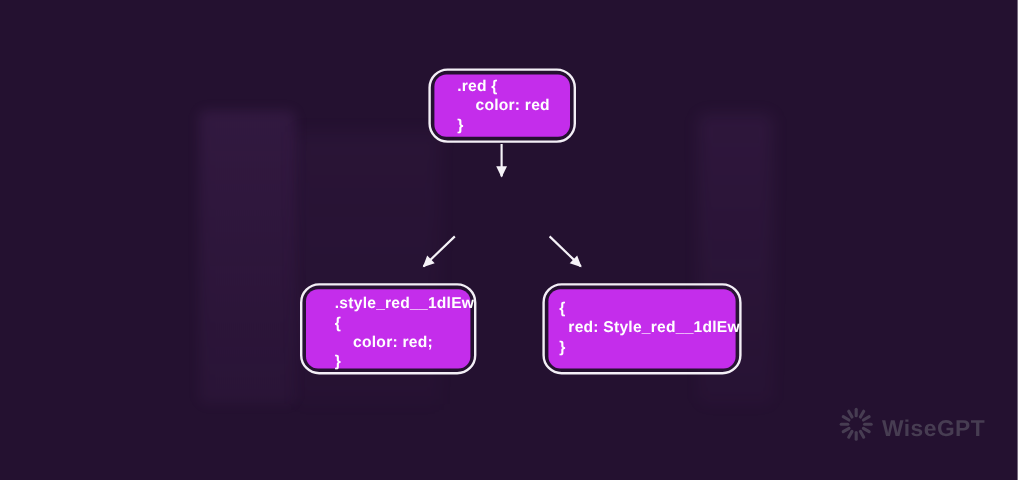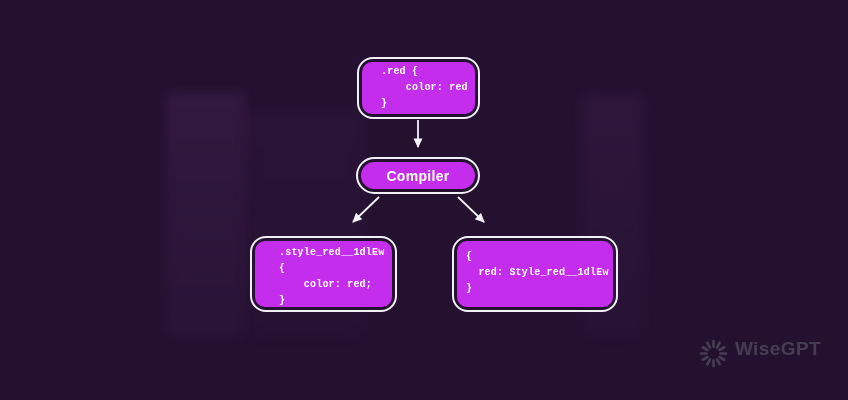--- a/index.html
+++ b/index.html
@@ -41,23 +41,23 @@
     background: transparent;
   }
   .node-fill {
     width: 100%; height: 100%;
     background: #c42deb;
     border-radius: 10px;
     box-sizing: border-box;
     color: #ffffff;
   }
   .code {
-    font-family: Liberation Mono, monospace;
+    font-family: Liberation Sans, sans-serif;
     font-weight: 700;
-    font-size: 10px;
+    font-size: 13px;
     line-height: 16px;
     white-space: pre;
     letter-spacing: 0.2px;
     display: block;
   }
   .node-source { left: 357px; top: 57px; width: 123px; height: 62px; }
   .node-source .node-fill { padding: 2px 0 0 19px; }
   .node-compiler { left: 356px; top: 157px; width: 124px; height: 37px; border-radius: 19px; }
   .node-compiler .node-fill {
     border-radius: 14px;
@@ -70,21 +70,21 @@
   .node-compiled-js .node-fill { padding: 8px 0 0 9px; }
   .arrows {
     position: absolute;
     left: 0; top: 0;
     pointer-events: none;
   }
   .logo {
     position: absolute;
     right: 27px; bottom: 31px;
     display: flex;
-    align-items: flex-start;
+    align-items: flex-end;
     gap: 6px;
     color: #473d52;
   }
   .logo-text {
     font-weight: 700;
     font-size: 19px;
     letter-spacing: 0.4px;
   }
 </style>
 </head>
@@ -108,23 +108,20 @@
   </svg>
 
   <div class="node node-source">
     <div class="node-fill">
       <span class="code">.red {
     color: red
 }</span>
     </div>
   </div>
 
-  <div class="node node-compiler">
-    <div class="node-fill">Compiler</div>
-  </div>
 
   <div class="node node-compiled-css">
     <div class="node-fill">
       <span class="code">.style_red__1dlEw
 {
     color: red;
 }</span>
     </div>
   </div>
 

